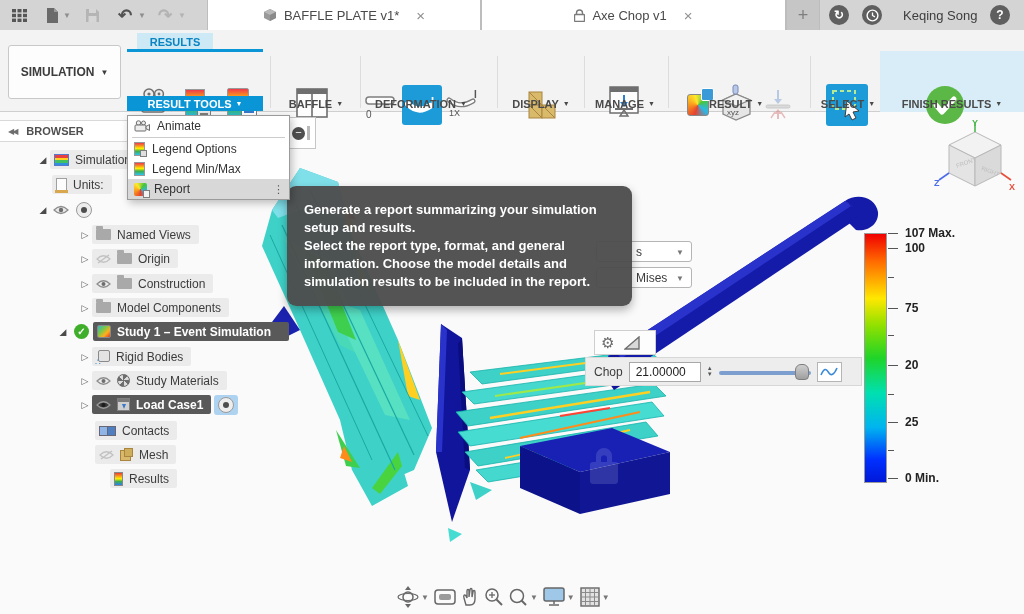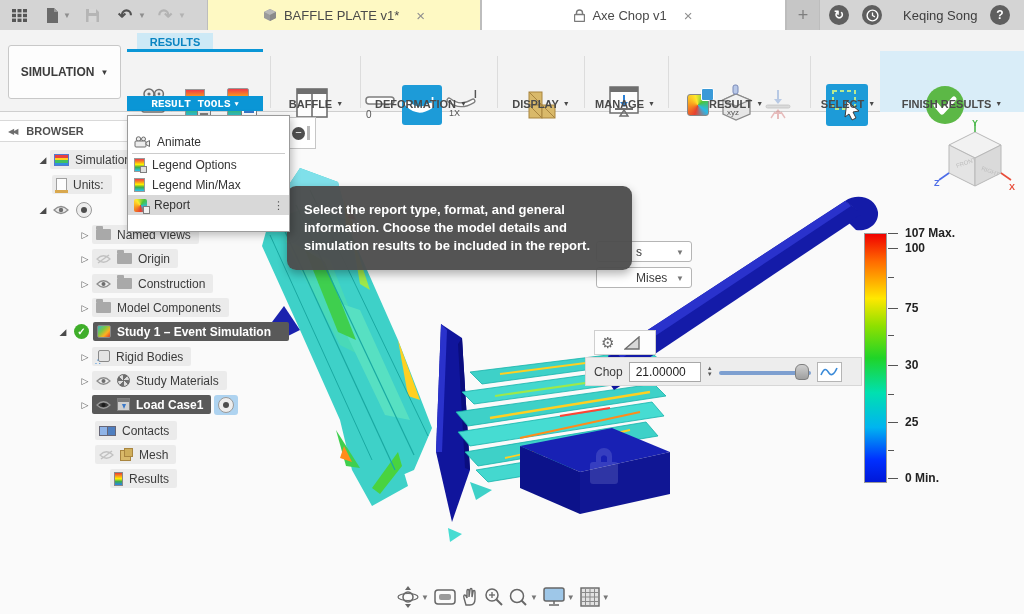--- a/index.html
+++ b/index.html
@@ -23,32 +23,32 @@
   .ribbon { position:absolute; left:0; top:30px; width:1024px; height:82px; background:#f3f3f3; border-bottom:1px solid #cfcfcf; }
   .ws-btn { position:absolute; left:8px; top:15px; width:113px; height:54px; background:#fdfdfd; border:1px solid #c8c8c8;
             border-radius:3px; display:flex; align-items:center; justify-content:center; gap:6px;
             font-size:12px; font-weight:bold; color:#3c3c3c; }
   .rtab { position:absolute; left:137px; top:3px; width:76px; height:17px; background:#cde9f6; color:#0a84c1;
           font-size:11px; font-weight:bold; display:flex; align-items:center; justify-content:center; }
   .rtab-underline { position:absolute; left:127px; top:19px; width:136px; height:3px; background:#0a96d6; }
   .grp-label { position:absolute; top:66px; height:15px; display:flex; align-items:center; justify-content:center; gap:4px;
                font-size:11px; font-weight:bold; color:#4a4a4a; }
   .grp-label .caret { font-size:7px; color:#4a4a4a; }
-  .grp-label.blue { background:#0a96d6; color:#fff;font-family:Liberation Mono, monospace; }
+  .grp-label.blue { background:#0a96d6; color:#fff; }
   .grp-label.blue .caret { color:#fff; }
   .vdiv { position:absolute; top:26px; height:52px; width:1px; background:#dcdcdc; }
   .finish-bg { position:absolute; left:880px; top:21px; width:144px; height:61px; background:#d9edf8; }
   .ric { position:absolute; display:flex; align-items:center; justify-content:center; }
 
   
   .rainbow { background:linear-gradient(180deg,#ee3a4a 0%,#f8981d 25%,#fff200 45%,#3dae49 68%,#29c5f2 100%); border:1px solid #999; }
 
   
   .menu { position:absolute; left:127px; top:115px; width:163px; background:#ffffff; border:1px solid #9b9b9b;
-          box-shadow:2px 3px 8px rgba(0,0,0,0.25); z-index:50; padding:16px 0; }
+          box-shadow:2px 3px 8px rgba(0,0,0,0.25); z-index:50; padding:0 0; }
   .menu-item { height:20px; display:flex; align-items:center; gap:7px; padding:0 6px; font-size:12px; color:#333; }
   .menu-item.active { background:#d8d8d8; }
   .menu-sep { height:1px; background:#cccccc; margin:1px 4px; }
   .menu-dots { margin-left:auto; color:#555; font-size:11px; letter-spacing:-1px; }
 
   .mini-panel { position:absolute; left:288px; top:117px; width:28px; height:32px; background:#fff; border:1px solid #c6c6c6;
                 z-index:12; display:flex; align-items:center; gap:2px; padding-left:3px; }
   .minus-circle { width:13px; height:13px; border-radius:50%; background:#4f4f4f; color:#fff; font-size:11px;
                   line-height:11px; text-align:center; }
   .mini-bar { width:3px; height:14px; background:#b9b9b9; }
@@ -237,21 +237,21 @@
           <path d="M1,1 h10 l3,3 v10 h-13 Z" fill="#b5b5b5"></path>
           <rect x="4" y="1" width="7" height="4" fill="#d6d6d6"></rect>
           <rect x="3.5" y="8" width="8" height="6" fill="#d6d6d6"></rect>
         </svg>
     </div>
     <span class="tb-ic" style="left:116px;width:18px;font-size:17px;font-weight:bold;color:#525252">↶</span>
     <span class="tb-ic tb-caret" style="left:137px;width:10px">▼</span>
     <span class="tb-ic" style="left:156px;width:18px;font-size:17px;font-weight:bold;color:#b3b3b3">↷</span>
     <span class="tb-ic tb-caret" style="left:177px;width:10px;color:#b3b3b3">▼</span>
 
-    <div class="doc-tab" style="left:207px;width:274px;background:#fef9c3">
+    <div class="doc-tab" style="left:207px;width:274px;background:#ffffff">
       <svg width="14" height="13" viewBox="0 0 14 13">
         <polygon points="7,0 13,3 13,9 7,12 1,9 1,3" fill="#9a9a9a"></polygon>
           <polygon points="7,0 13,3 7,6 1,3" fill="#b8b8b8"></polygon>
           <polygon points="7,6 13,3 13,9 7,12" fill="#8a8a8a"></polygon>
       </svg>
       <span>BAFFLE PLATE v1*</span>
       <span class="close">×</span>
     </div>
     <div class="doc-tab" style="left:481px;width:305px;background:#ffffff">
       <svg width="11" height="13" viewBox="0 0 11 13">
@@ -620,20 +620,21 @@
   <div class="dd" style="left:596px;top:241px">
     <span class="frag">s</span>
     <span class="caret">▼</span>
   </div>
   <div class="dd" style="left:596px;top:267px">
     <span class="frag">Mises</span>
     <span class="caret">▼</span>
   </div>
 
   <div class="tooltip">
+    <p>Generate a report summarizing your simulation setup and results.</p>
     <p>Select the report type, format, and general information. Choose the model details and simulation results to be included in the report.</p>
   </div>
 
   <div class="gear-panel">
     <span class="gear-glyph">⚙</span>
     <svg width="16" height="14" viewBox="0 0 16 14">
       <polygon points="1,13 15,13 15,1" fill="#d8d8d8" stroke="#6e6e6e" stroke-width="1.4"></polygon>
     </svg>
   </div>
   <div class="step-bar">
@@ -663,21 +664,21 @@
   <div class="tick major" style="top:308px"></div>
   <div class="tick minor" style="top:335px"></div>
   <div class="tick major" style="top:365px"></div>
   <div class="tick minor" style="top:394px"></div>
   <div class="tick major" style="top:422px"></div>
   <div class="tick minor" style="top:450px"></div>
   <div class="tick major" style="top:478px"></div>
   <div class="legend-lbl" style="top:226px">107 Max.</div>
   <div class="legend-lbl" style="top:241px">100</div>
   <div class="legend-lbl" style="top:301px">75</div>
-  <div class="legend-lbl" style="top:358px">30</div>
+  <div class="legend-lbl" style="top:358px">20</div>
   <div class="legend-lbl" style="top:415px">25</div>
   <div class="legend-lbl" style="top:471px">0 Min.</div>
 
   <svg class="abs" style="left:933px;top:118px;z-index:20" width="84" height="84" viewBox="0 0 84 84">
     <polygon points="42,14 68,27 42,40 16,27" fill="#f2f2f2" stroke="#b8b8b8" stroke-width="1"></polygon>
     <polygon points="16,27 42,40 42,68 16,55" fill="#e4e4e4" stroke="#b8b8b8" stroke-width="1"></polygon>
     <polygon points="42,40 68,27 68,55 42,68" fill="#dadada" stroke="#b8b8b8" stroke-width="1"></polygon>
     <text x="24" y="50" font-size="6" fill="#bdbdbd" transform="rotate(-20 24 50)">FRONT</text>
     <text x="48" y="52" font-size="6" fill="#bdbdbd" transform="rotate(20 48 52)">RIGHT</text>
     <line x1="42" y1="14" x2="42" y2="4" stroke="#4db84d" stroke-width="1.6"></line>

